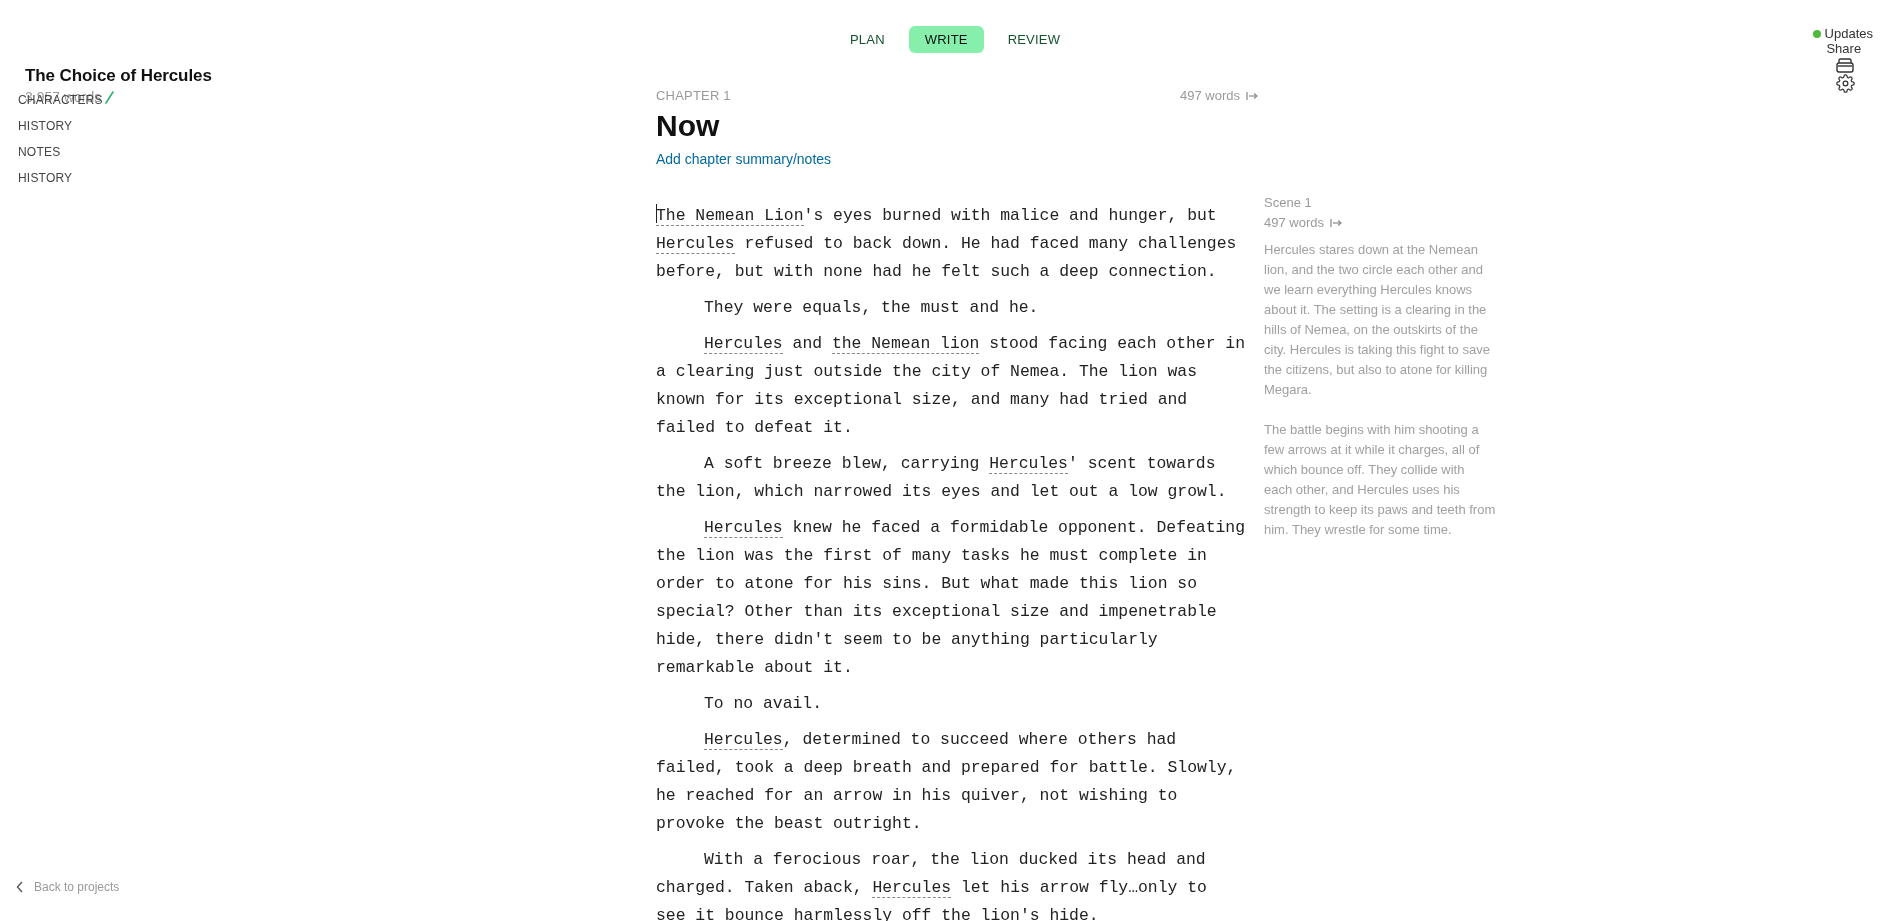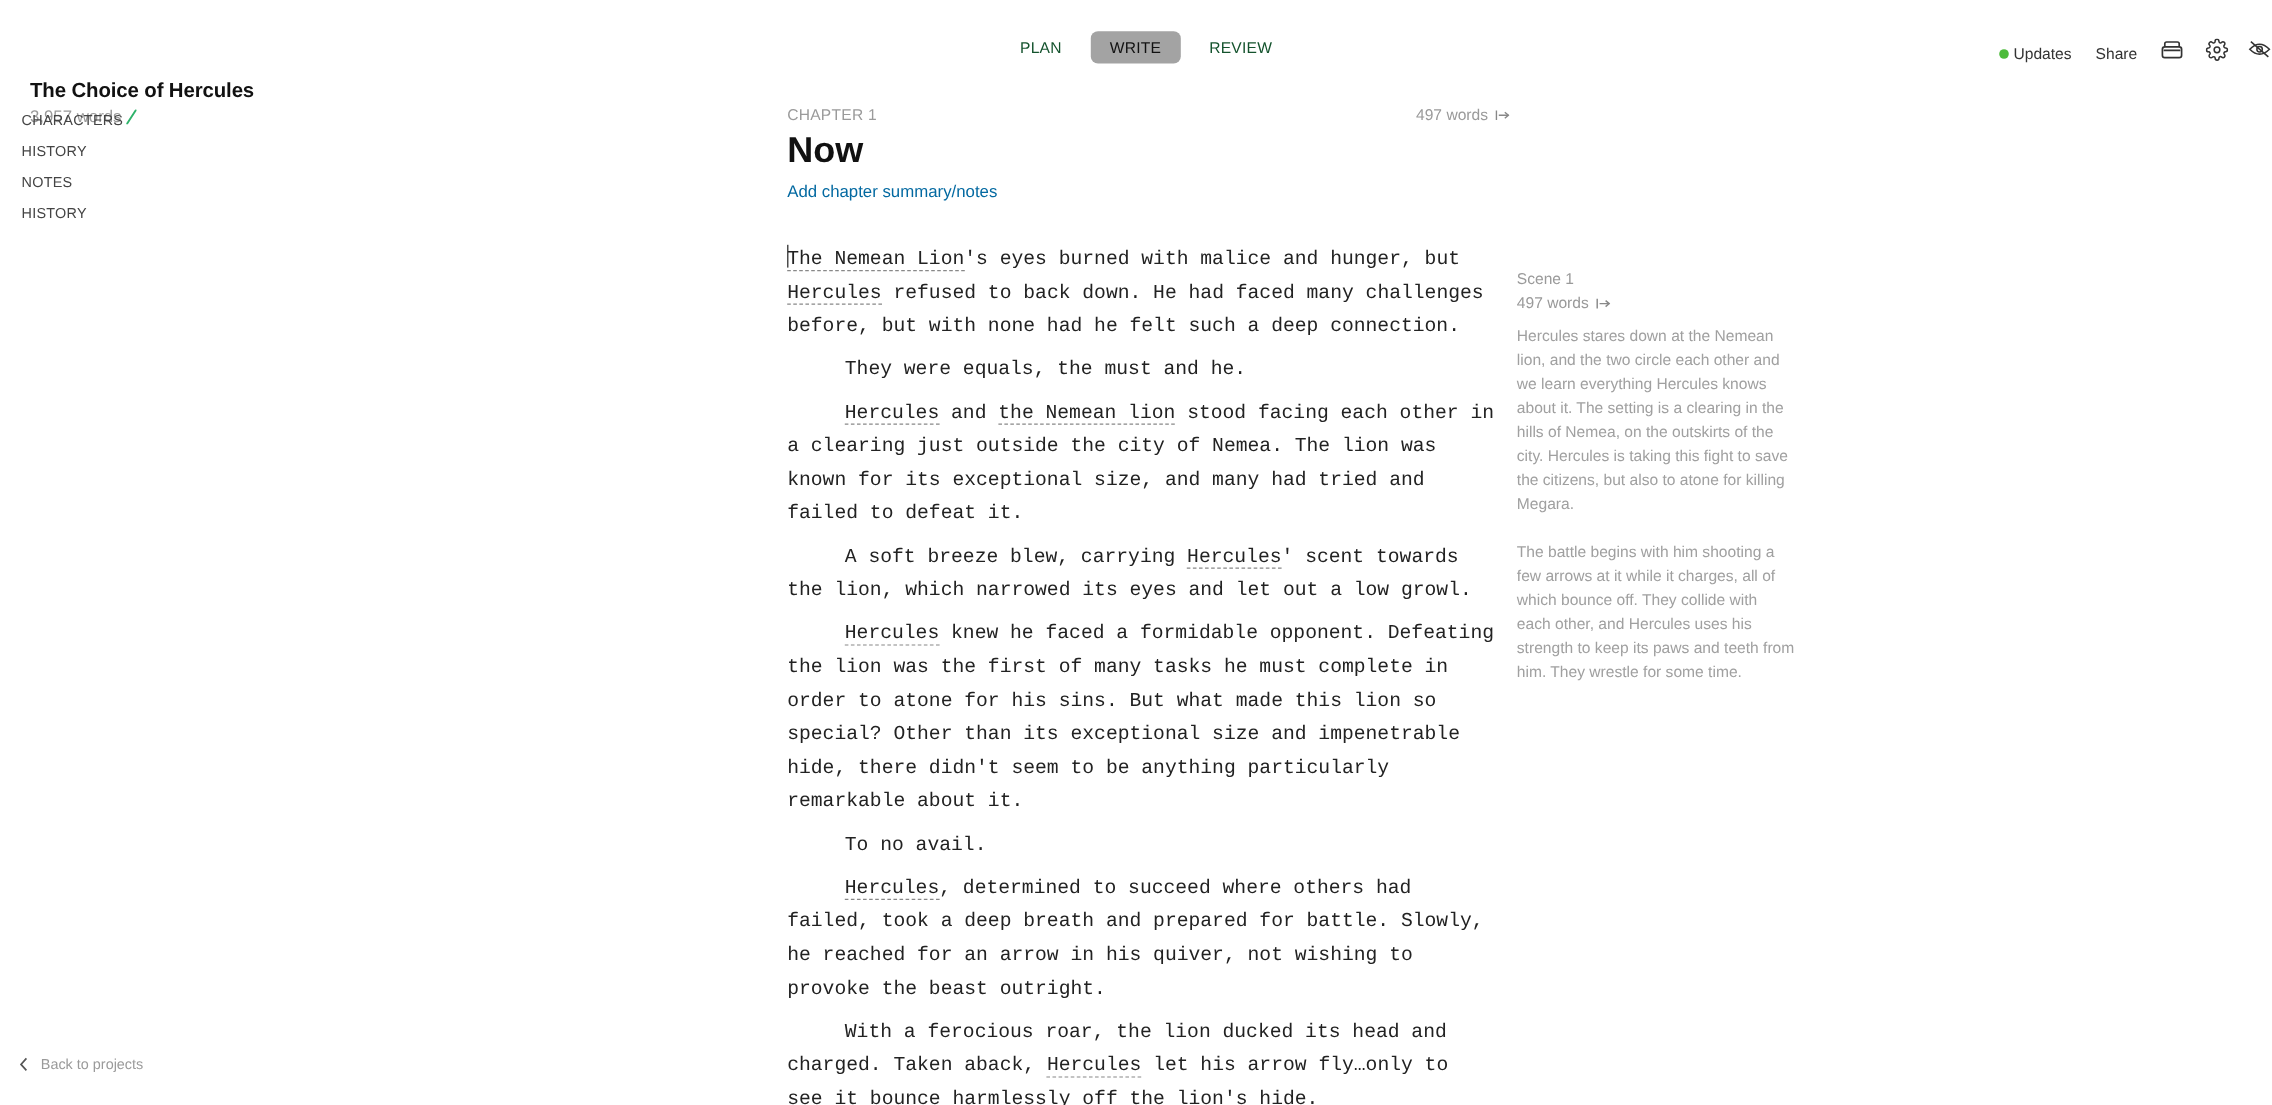--- a/index.html
+++ b/index.html
@@ -7,23 +7,23 @@
     body { font-family: "Liberation Sans", sans-serif; color: #111; position: relative; }
 
     .project-header { position: absolute; left: 25px; top: 18px; margin-top: 48px; }
     .project-title { font-size: 17px; font-weight: 600; color: #111; letter-spacing: -0.1px; }
     .project-sub { display: flex; align-items: center; gap: 2px; margin-top: 3px; }
     .word-count { font-size: 14px; color: #9a9a9a; }
     .pencil-icon { width: 14px; height: 14px; display: inline-block; }
 
     .mode-tabs { position: absolute; left: 834px; top: 26px; display: flex; gap: 8px; }
     .mode-tab { font-size: 13px; color: #14532d; padding: 6px 16px; border-radius: 6px; cursor: pointer; letter-spacing: 0.2px; }
-    .mode-tab.active { background: #a3a3a3; color: #111; text-align: center; }
+    .mode-tab.active { background: #86efac; color: #111; text-align: center; }
 
-    .top-actions { position: absolute; right: 0; top: 26px; display: flex; align-items: flex-end; height: 26px; }
+    .top-actions { position: absolute; right: 0; top: 26px; display: flex; align-items: center; height: 26px; flex-direction: column; }
     .updates { display: flex; align-items: center; gap: 4px; font-size: 13px; color: #333; margin-right: 20px; cursor: pointer; }
     .status-dot { width: 8px; height: 8px; border-radius: 50%; background: #4cbb3a; display: inline-block; }
     .share { font-size: 13px; color: #333; margin-right: 18px; cursor: pointer; }
     .icon-btn { width: 22px; height: 22px; display: flex; align-items: center; justify-content: center; margin-right: 15px; cursor: pointer; }
     .icon-btn:last-child { margin-right: 0; width: 20px; overflow: hidden; justify-content: flex-start; }
 
     .sidebar { position: absolute; left: 18px; top: 92px; }
     .sidebar-item { font-size: 12px; color: #444; letter-spacing: 0.2px; height: 26px; line-height: 16px; cursor: pointer; }
 
     .back-link { position: absolute; left: 16px; top: 880px; display: flex; align-items: center; gap: 10px; font-size: 12px; color: #9a9a9a; cursor: pointer; }
@@ -33,21 +33,21 @@
     .chapter-words { position: absolute; right: 0; top: 0; font-size: 13px; color: #9a9a9a; display: flex; align-items: center; gap: 6px; cursor: pointer; }
     .chapter-title { font-size: 30px; font-weight: 700; color: #111; margin-top: 5px; line-height: 36px; }
     .chapter-summary { font-size: 14px; color: #0369a1; margin-top: 7px; cursor: text; }
 
     .manuscript { position: absolute; left: 656px; top: 202px; width: 590px; font-family: "Liberation Mono", "DejaVu Sans Mono", monospace; font-size: 16.4px; line-height: 28px; color: #222; }
     .para { margin-bottom: 8px; text-indent: 48px; }
     .para.first { text-indent: 0; }
     .entity { border-bottom: 1px dashed #888; cursor: pointer; }
     .caret { display: inline-block; width: 1px; height: 19px; background: #222; vertical-align: -3px; margin-right: -1px; }
 
-    .scene-panel { position: absolute; left: 1264px; top: 224px; width: 232px; }
+    .scene-panel { position: absolute; left: 1264px; top: 194px; width: 232px; }
     .scene-title { font-size: 13px; color: #9a9a9a; line-height: 18px; }
     .scene-words { font-size: 13px; color: #9a9a9a; line-height: 18px; margin-top: 2px; display: flex; align-items: center; gap: 6px; cursor: pointer; }
     .scene-summary { font-size: 13px; color: #a0a0a0; line-height: 20px; margin-top: 8px; }
     .scene-summary p { margin-bottom: 20px; }
   </style>
 </head>
 <body>
 
 <div class="project-header">
   <div class="project-title">The Choice of Hercules</div>

